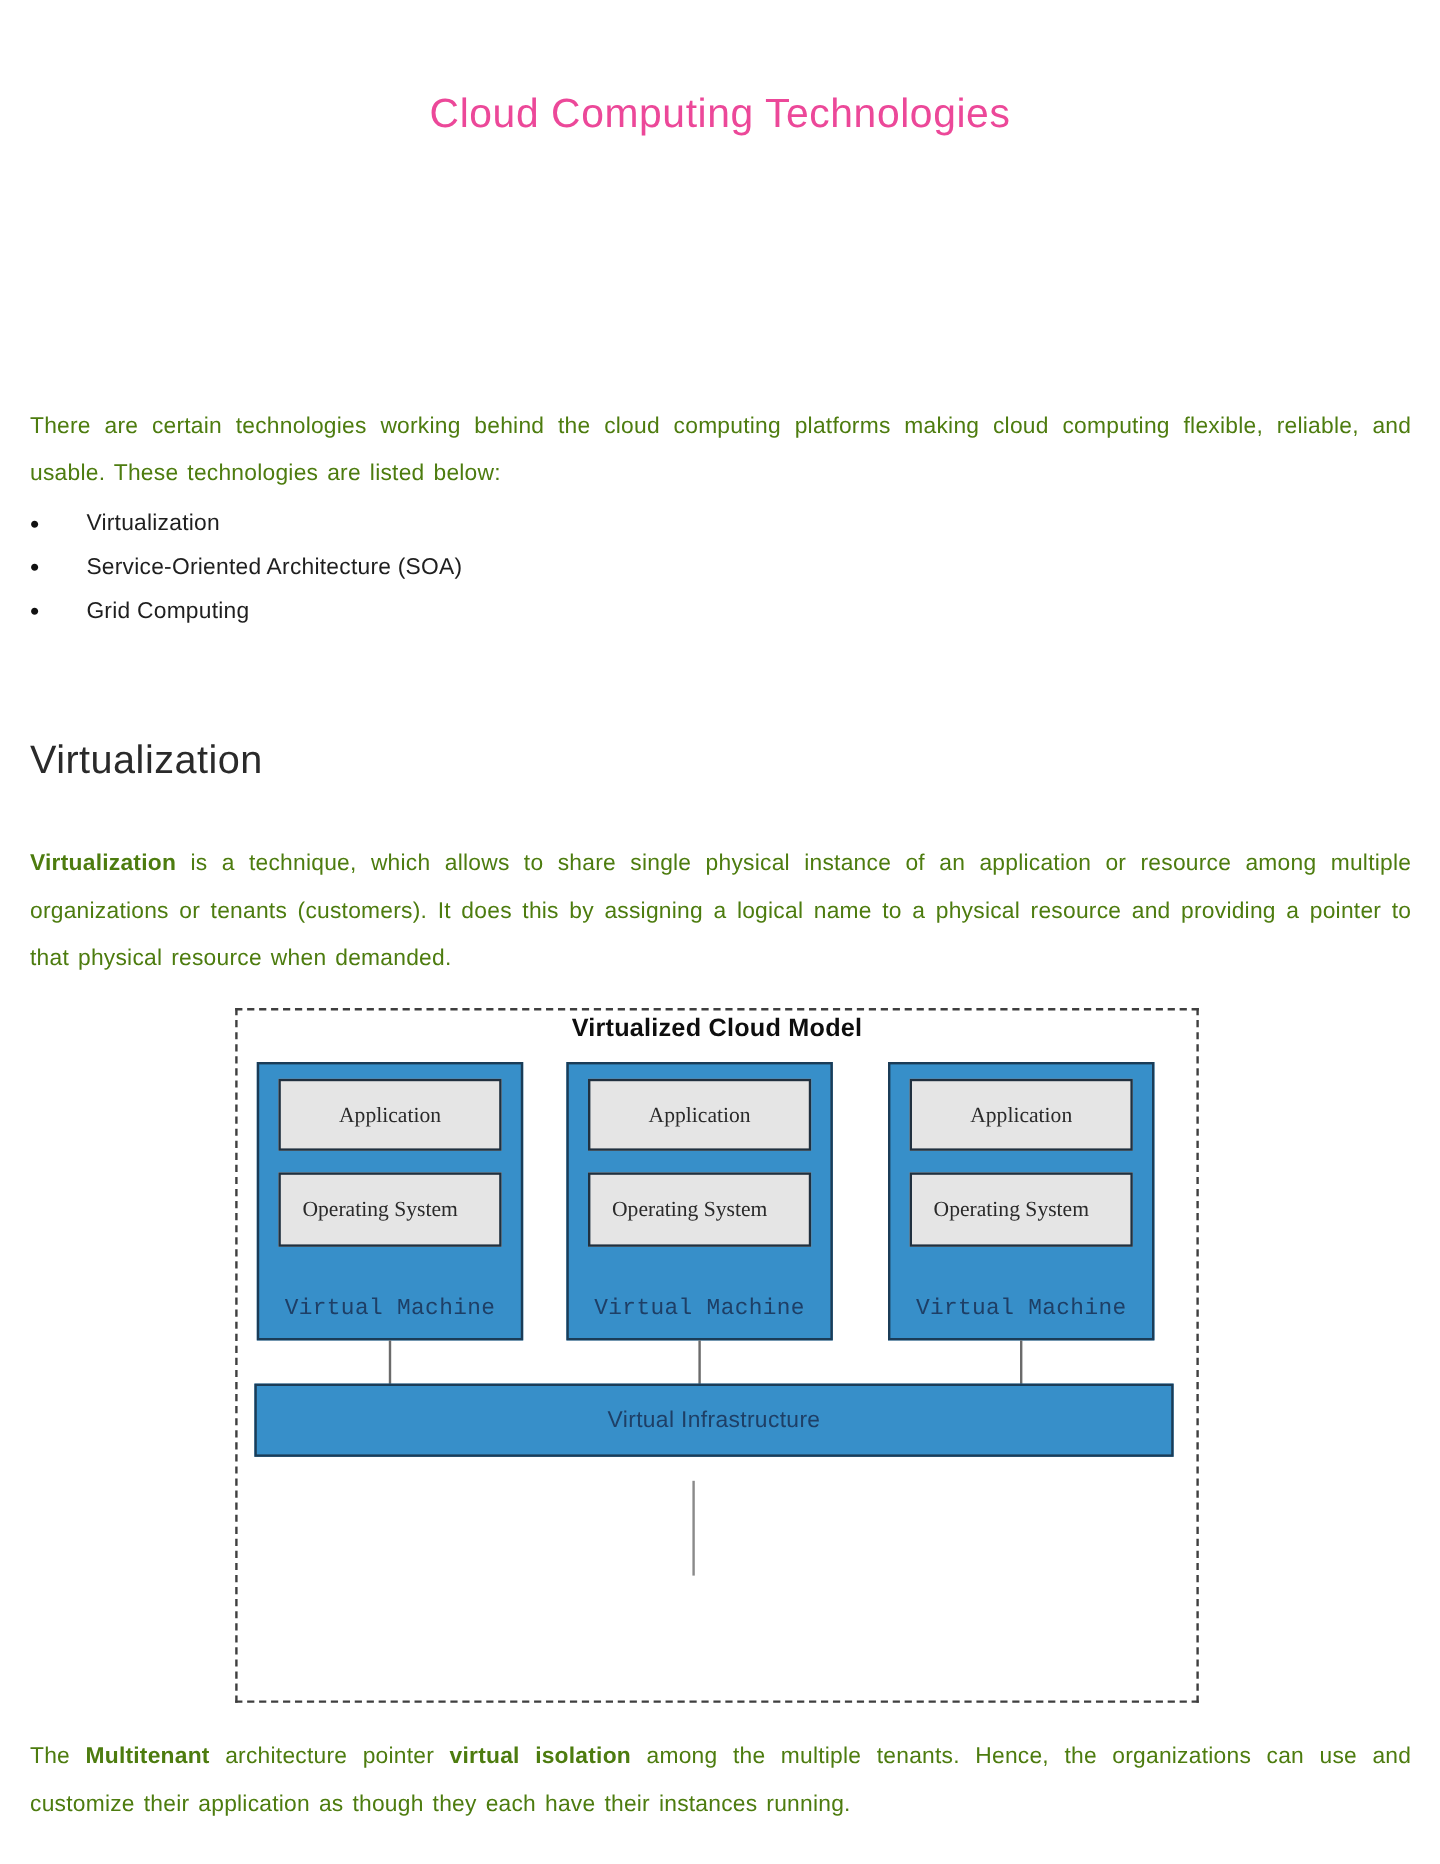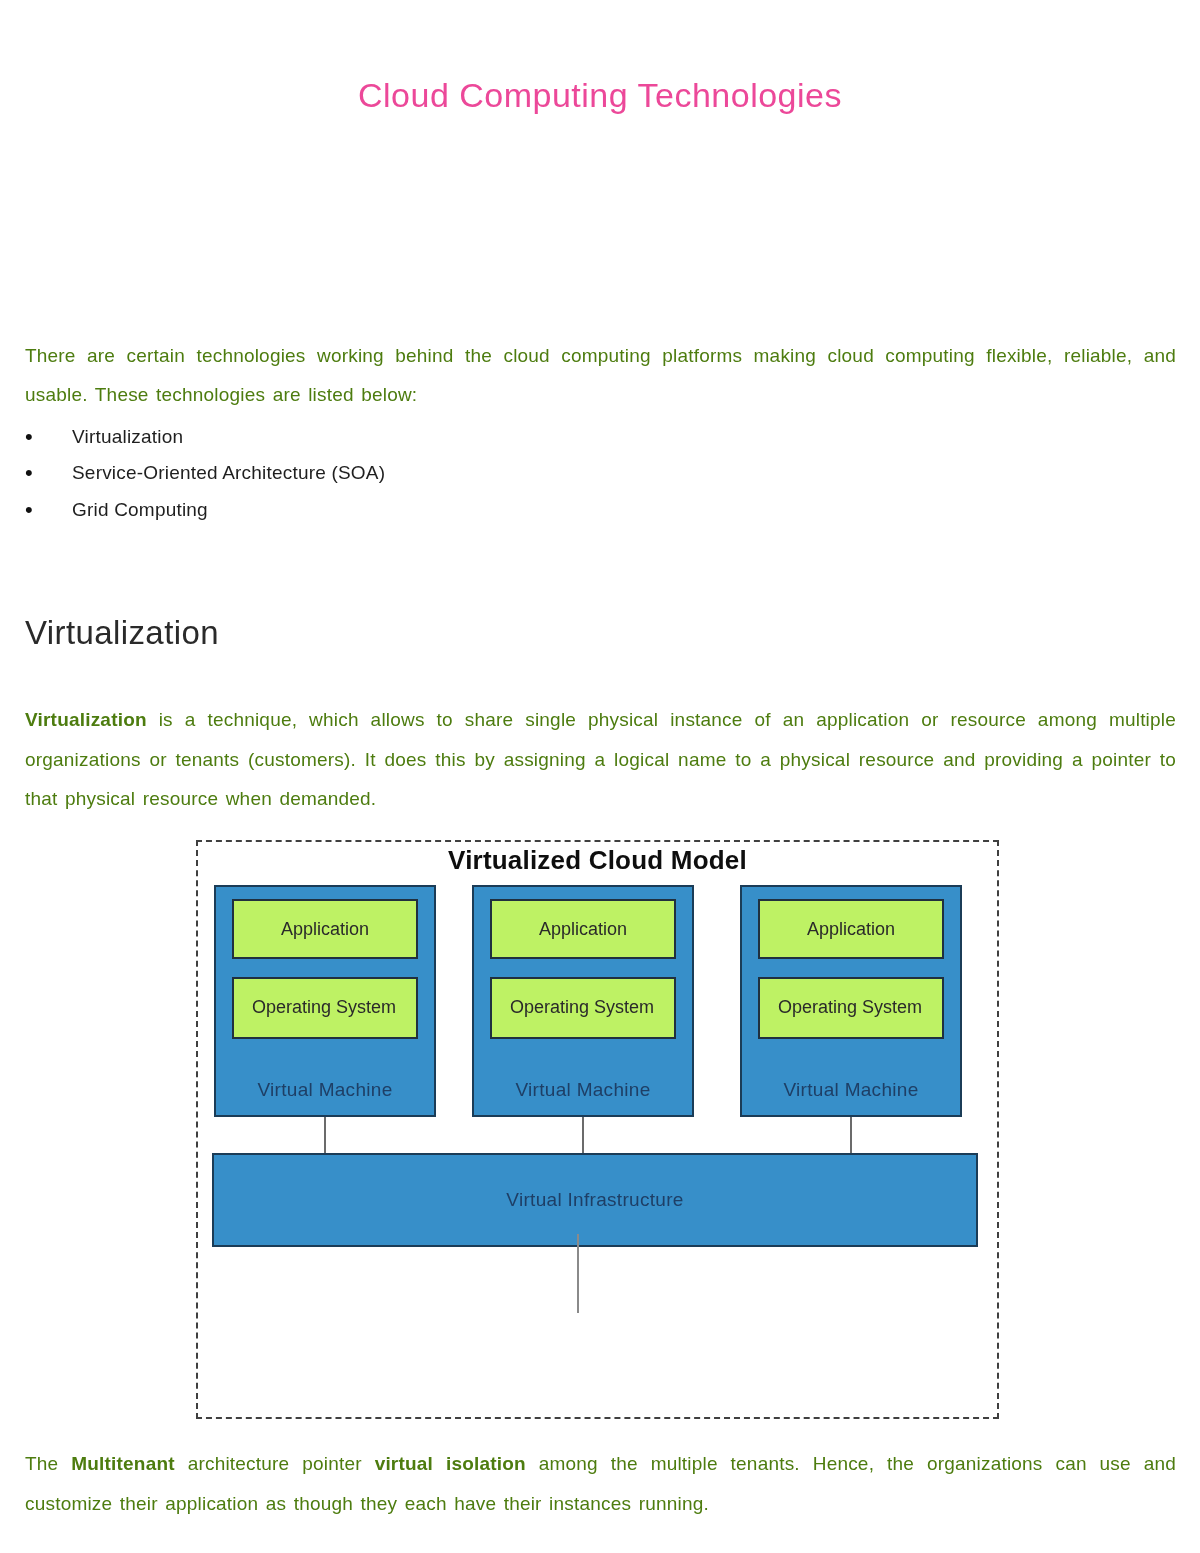--- a/index.html
+++ b/index.html
@@ -78,66 +78,68 @@
     left: 196px; top: 840px;
     width: 803px; height: 579px;
     border: 2px dashed #3f3f3f;
     background: #ffffff;
   }
   .diagram-title {
     position: absolute;
     top: 3px; left: 0;
     width: 100%;
     text-align: center;
-    font-size: 26px;
+    font-size: 21px;
     font-weight: 700;
     color: #0e0e0e;
     letter-spacing: 0.2px;
   }
   .vm {
     position: absolute;
     top: 43px;
     width: 222px; height: 232px;
     background: var(--box-fill, #378fc9);
     border: 2px solid var(--box-border, #1b3c57);
     display: flex;
     flex-direction: column;
     padding: 12px 16px 14px;
   }
   .vm1 { left: 16px; }
   .vm2 { left: 274px; }
   .vm3 { left: 542px; }
   .inner-box {
-    background: #bef264;
+    background: #e5e5e5;
     border: 2px solid #20303f;
     font-size: 18px;
     color: #2a2a2a;
     display: flex;
     flex-direction: column;
     justify-content: center;
+    font-family: Liberation Serif, serif;
   }
   .app-box {
     height: 60px;
     margin-bottom: 18px;
     align-items: center;
     text-align: center;
   }
   .os-box {
     height: 62px;
     padding-left: 18px;
     padding-right: 10px;
     line-height: 1.3;
     align-items: flex-start;
   }
   .vm-label {
     margin-top: auto;
     text-align: center;
     font-size: 19px;
     color: var(--label-text, #1e3f66);
     letter-spacing: 0.3px;
+    font-family: Liberation Mono, monospace;
   }
   .connector {
     position: absolute;
     width: 2px;
     background: #6b6b6b;
   }
   .conn-vm { top: 275px; height: 37px; }
   .conn-vm1 { left: 126px; }
   .conn-vm2 { left: 384px; }
   .conn-vm3 { left: 652px; }
@@ -146,21 +148,21 @@
     position: absolute;
     background: var(--box-fill, #378fc9);
     border: 2px solid var(--box-border, #1b3c57);
     display: flex;
     align-items: center;
     justify-content: center;
     font-size: 19px;
     color: var(--label-text, #1e3f66);
     letter-spacing: 0.3px;
   }
-  .infra-bar   { left: 14px; top: 311px; width: 766px; height: 94px; }
+  .infra-bar   { left: 14px; top: 311px; width: 766px; height: 61px; }
   .network-bar { left: 23px; top: 470px; width: 766px; height: 81px; }
 </style>
 </head>
 <body>
 
 <div class="page">
 
   <h1 class="doc-title">Cloud Computing Technologies</h1>
 
   <p class="para intro-para">There are certain technologies working behind the cloud computing platforms making cloud computing flexible, reliable, and usable. These technologies are listed below:</p>

